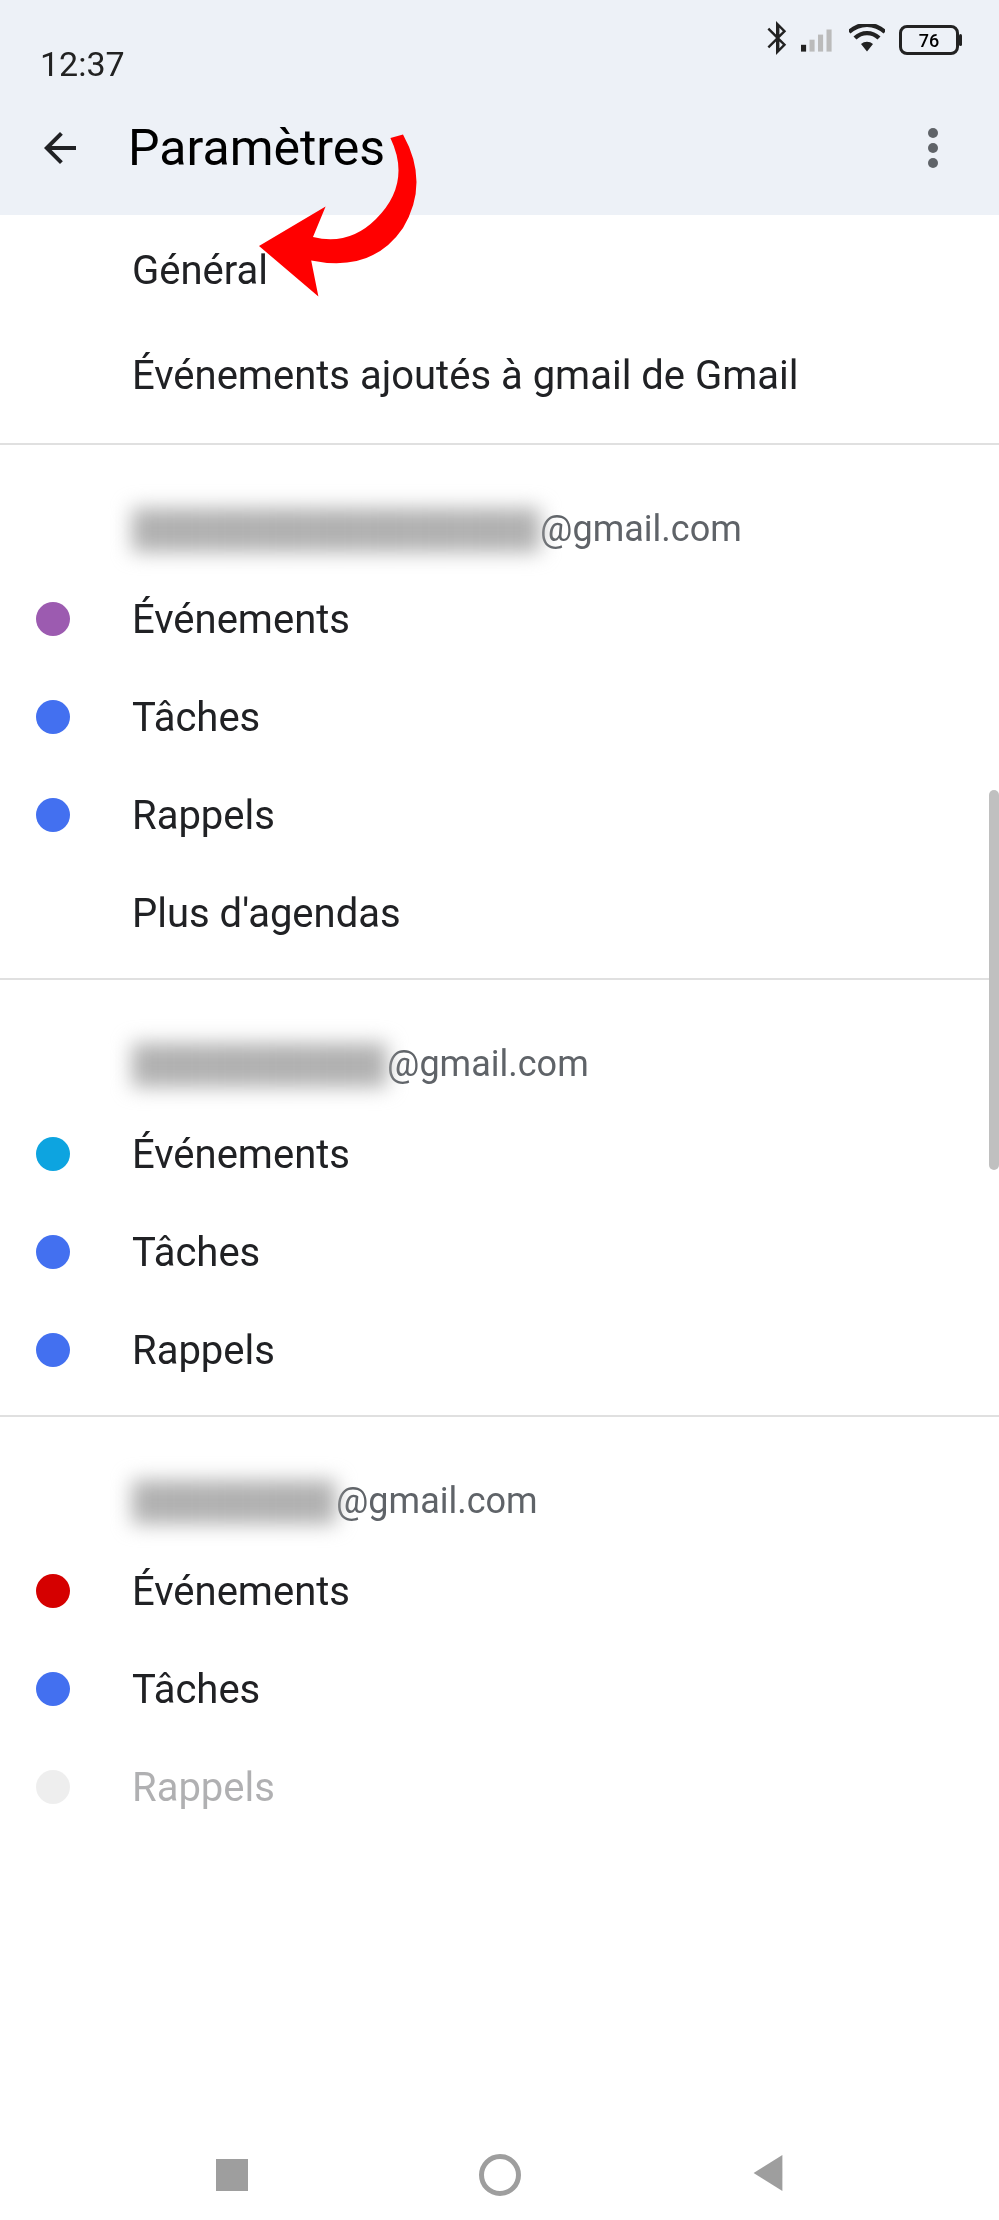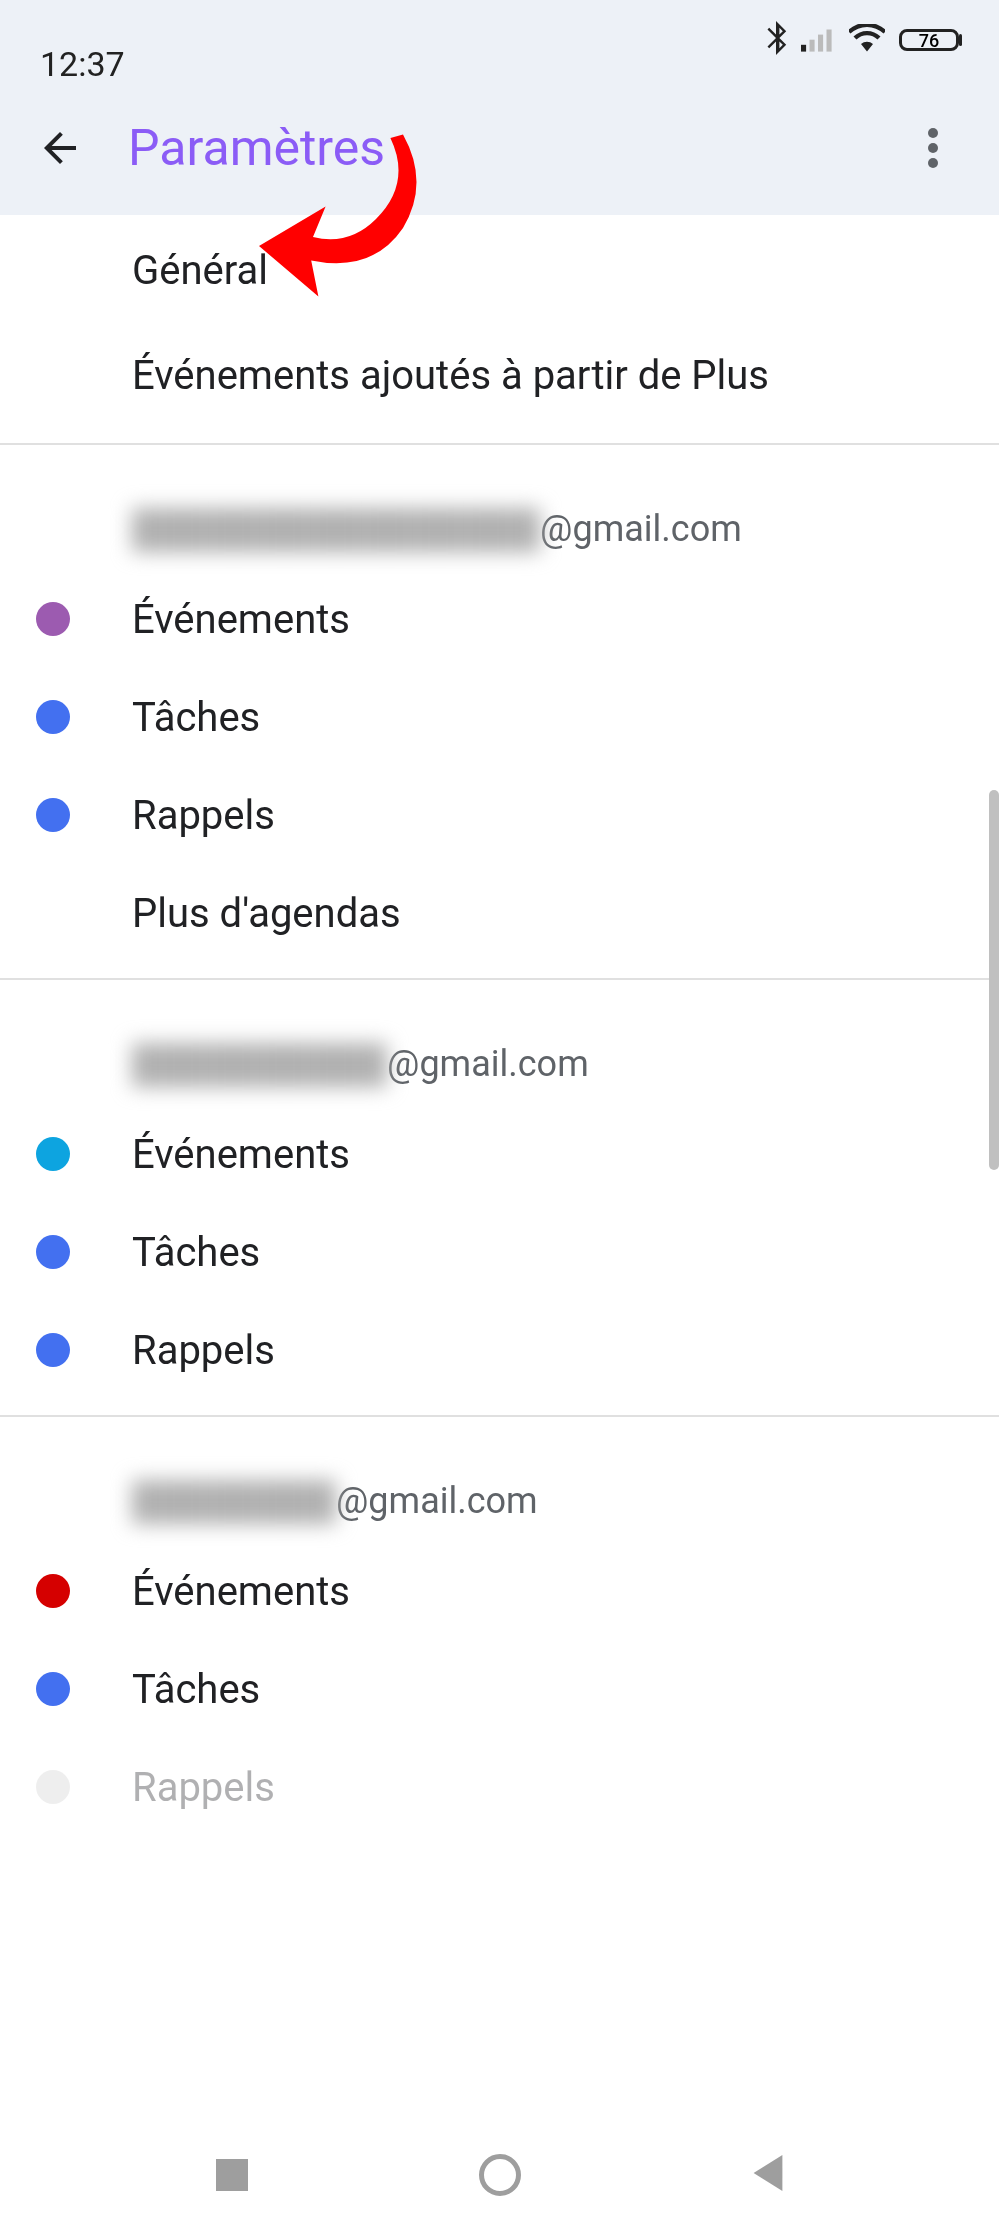--- a/index.html
+++ b/index.html
@@ -26,21 +26,21 @@
     }
     .status-right {
       display: flex;
       align-items: center;
       gap: 14px;
     }
     .battery-box {
       border: 3px solid #222;
       border-radius: 8px;
       width: 60px;
-      height: 22px;
+      height: 30px;
       display: flex;
       align-items: center;
       justify-content: center;
       font-size: 18px;
       font-weight: 500;
       position: relative;
     }
     .battery-box::after {
       content: '';
       position: absolute;
@@ -59,21 +59,21 @@
     }
     .back-btn {
       width: 60px;
       height: 60px;
       display: flex;
       align-items: center;
       justify-content: center;
     }
     .header-title {
       font-size: 50px;
-      color: #8b5cf6;
+      color: #000000;
       margin-left: 38px;
       flex: 1;
     }
     .menu-btn {
       width: 60px;
       height: 60px;
       display: flex;
       align-items: center;
       justify-content: center;
       margin-right: 6px;
@@ -218,21 +218,21 @@
   </svg>
 </div>
 
 <div class="section">
   <div class="row" style="height:110px;">
     <span class="no-dot"></span>
     <span class="row-text">Général</span>
   </div>
   <div class="row" style="height:100px; margin-bottom:18px;">
     <span class="no-dot"></span>
-    <span class="row-text">Événements ajoutés à partir de Plus</span>
+    <span class="row-text">Événements ajoutés à gmail de Gmail</span>
   </div>
 </div>
 
 <div class="section">
   <div class="account-header">
     <span class="blurred">████████████████</span><span>@gmail.com</span>
   </div>
   <div class="row">
     <span class="dot" style="background:#9c5bb0;"></span>
     <span class="row-text">Événements</span>

